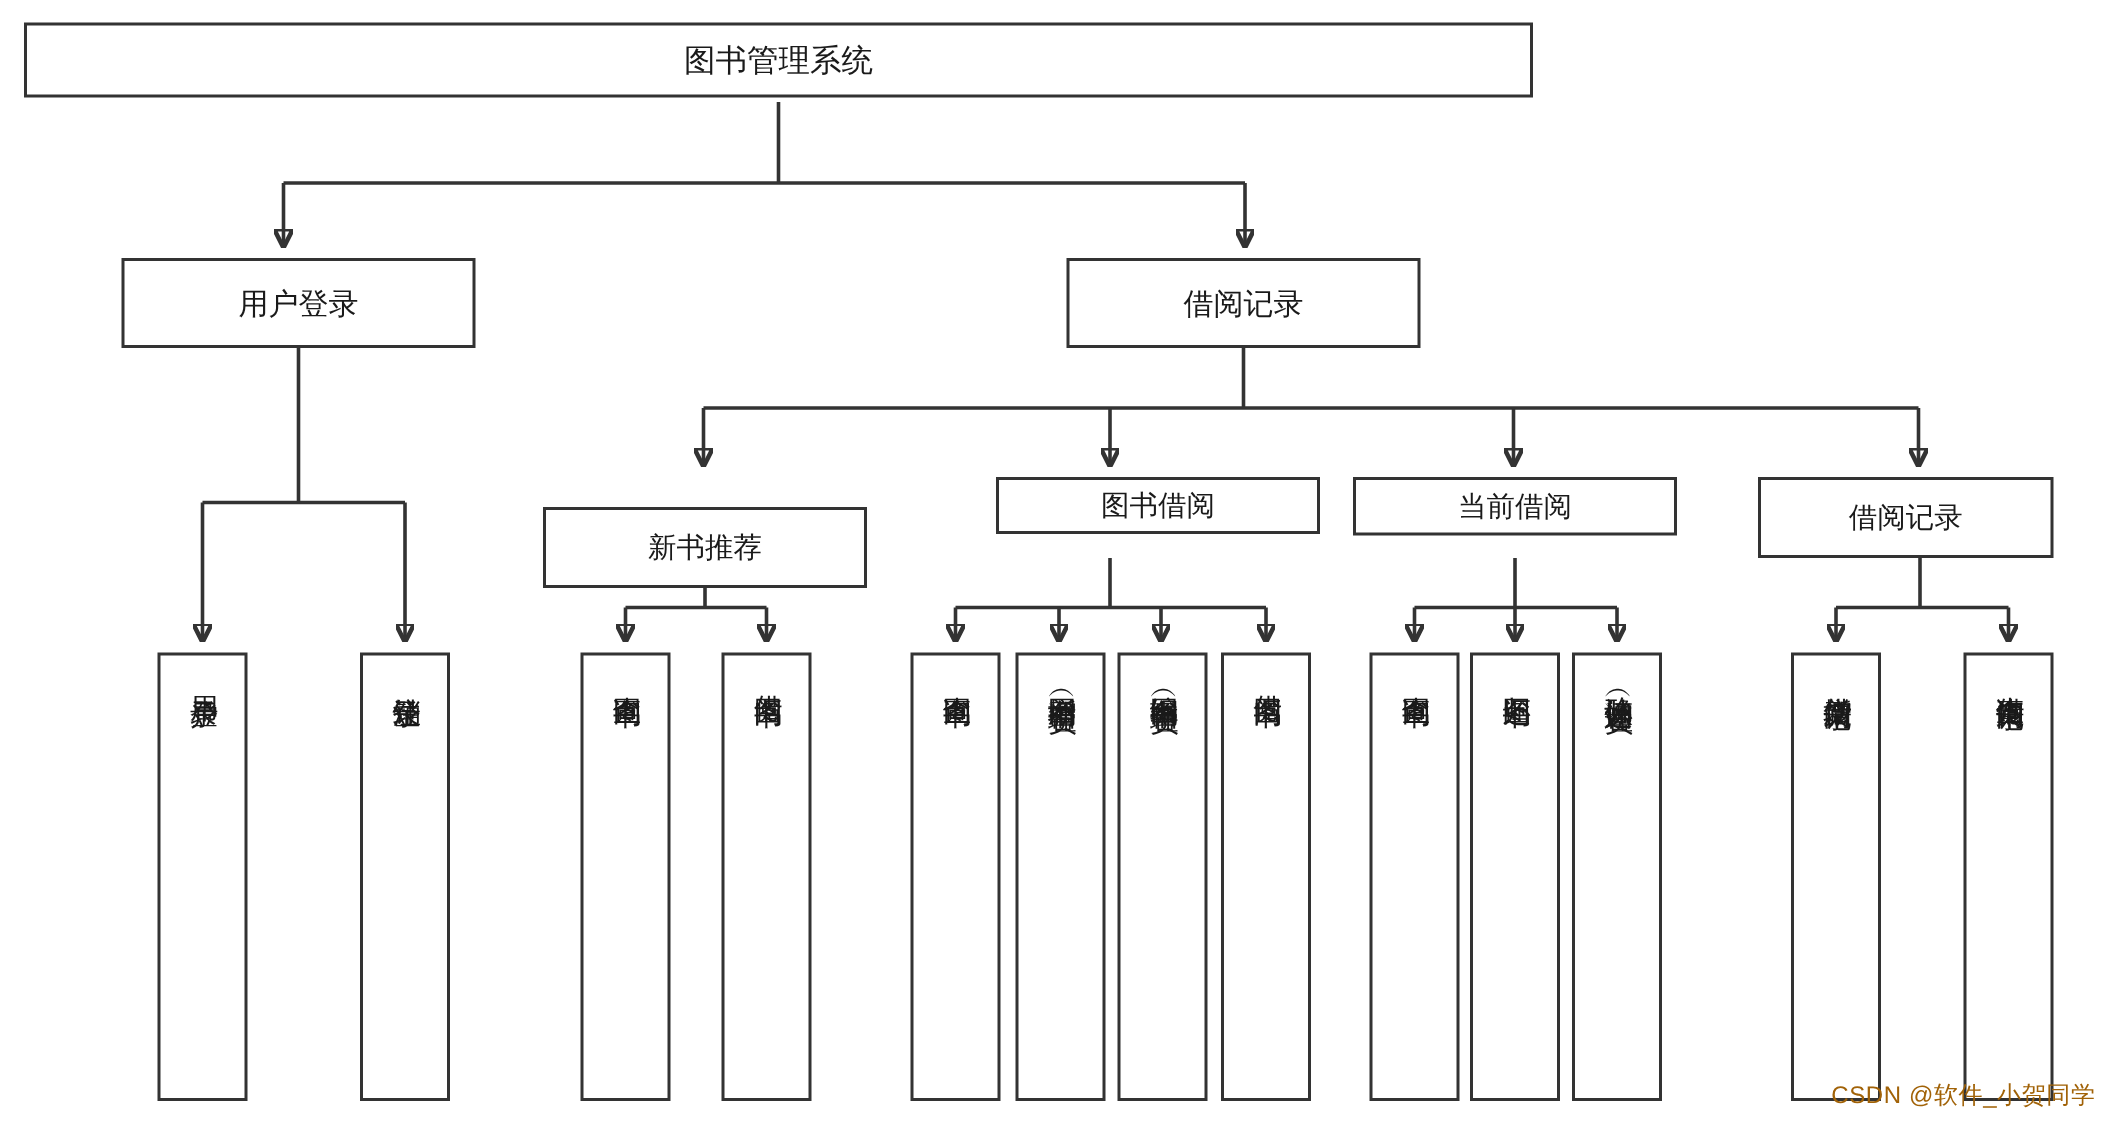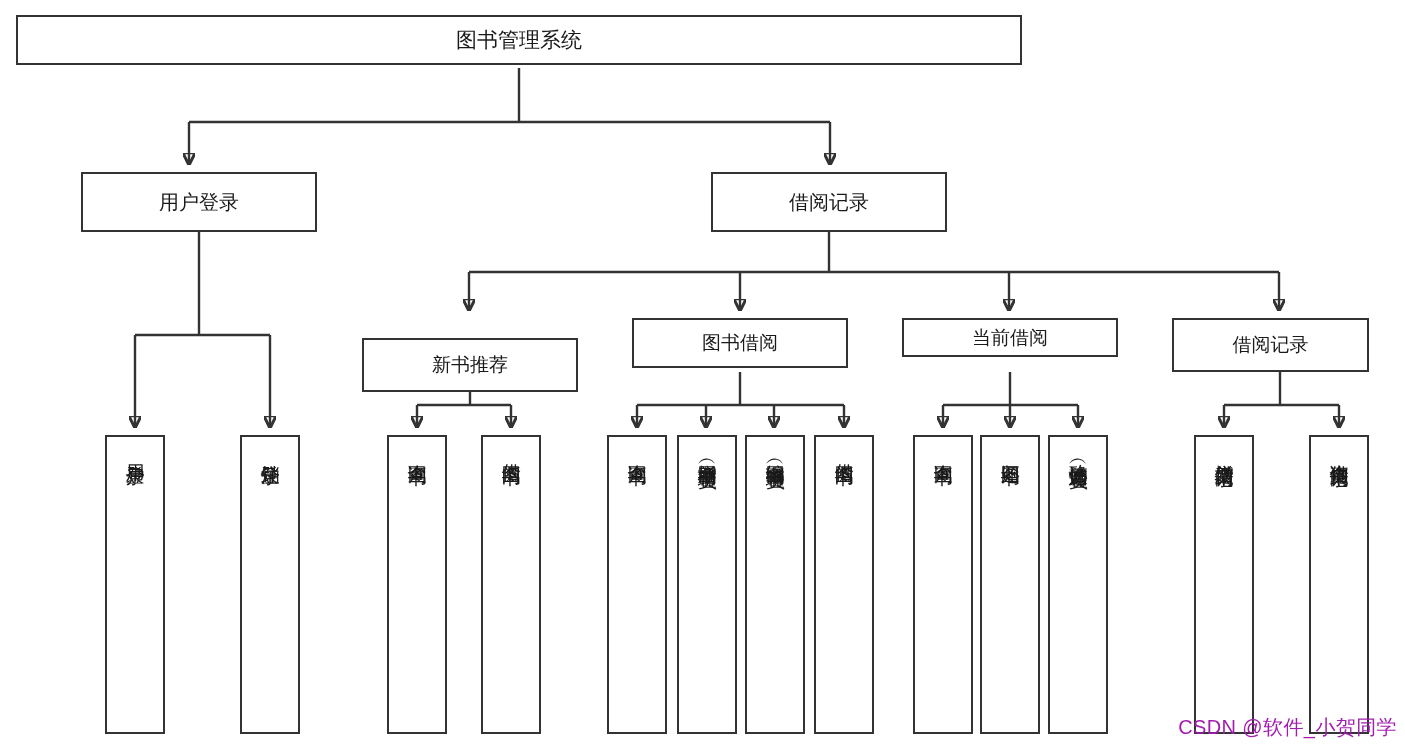--- a/index.html
+++ b/index.html
@@ -68,22 +68,22 @@
   }
   .arrow-head {
     fill: #333333;
     stroke: none;
   }
   
   #watermark {
     position: absolute;
     right: 8px;
     bottom: 6px;
-    font-size: 20px;
-    color: #a21caf;
+    font-size: 16px;
+    color: #a16207;
     white-space: nowrap;
     letter-spacing: 0.4px;
   }
 </style>
 </head>
 <body>
 
 <div id="canvas">
 
   <svg class="conn-layer" viewBox="0 0 1405 747" width="1405" height="747">
@@ -155,21 +155,21 @@
   <div class="node lvl2" style="left:81px; top:172px; width:236px; height:60px;">
     <span>用户登录</span>
   </div>
   <div class="node lvl2" style="left:711px; top:172px; width:236px; height:60px;">
     <span>借阅记录</span>
   </div>
 
   <div class="node lvl3" style="left:362px; top:318px; width:216px; height:54px;margin-top:20px;">
     <span>新书推荐</span>
   </div>
-  <div class="node lvl3" style="left:632px; top:318px; width:216px; height:50px;align-items:center;">
+  <div class="node lvl3" style="left:664px; top:318px; width:216px; height:38px;align-items:center;">
     <span>图书借阅</span>
   </div>
   <div class="node lvl3" style="left:902px; top:318px; width:216px; height:39px;">
     <span>当前借阅</span>
   </div>
   <div class="node lvl3" style="left:1172px; top:318px; width:197px; height:54px;text-align:center;">
     <span>借阅记录</span>
   </div>
 
   <div class="node leaf" style="left:105px; top:435px; width:60px; height:299px;">

